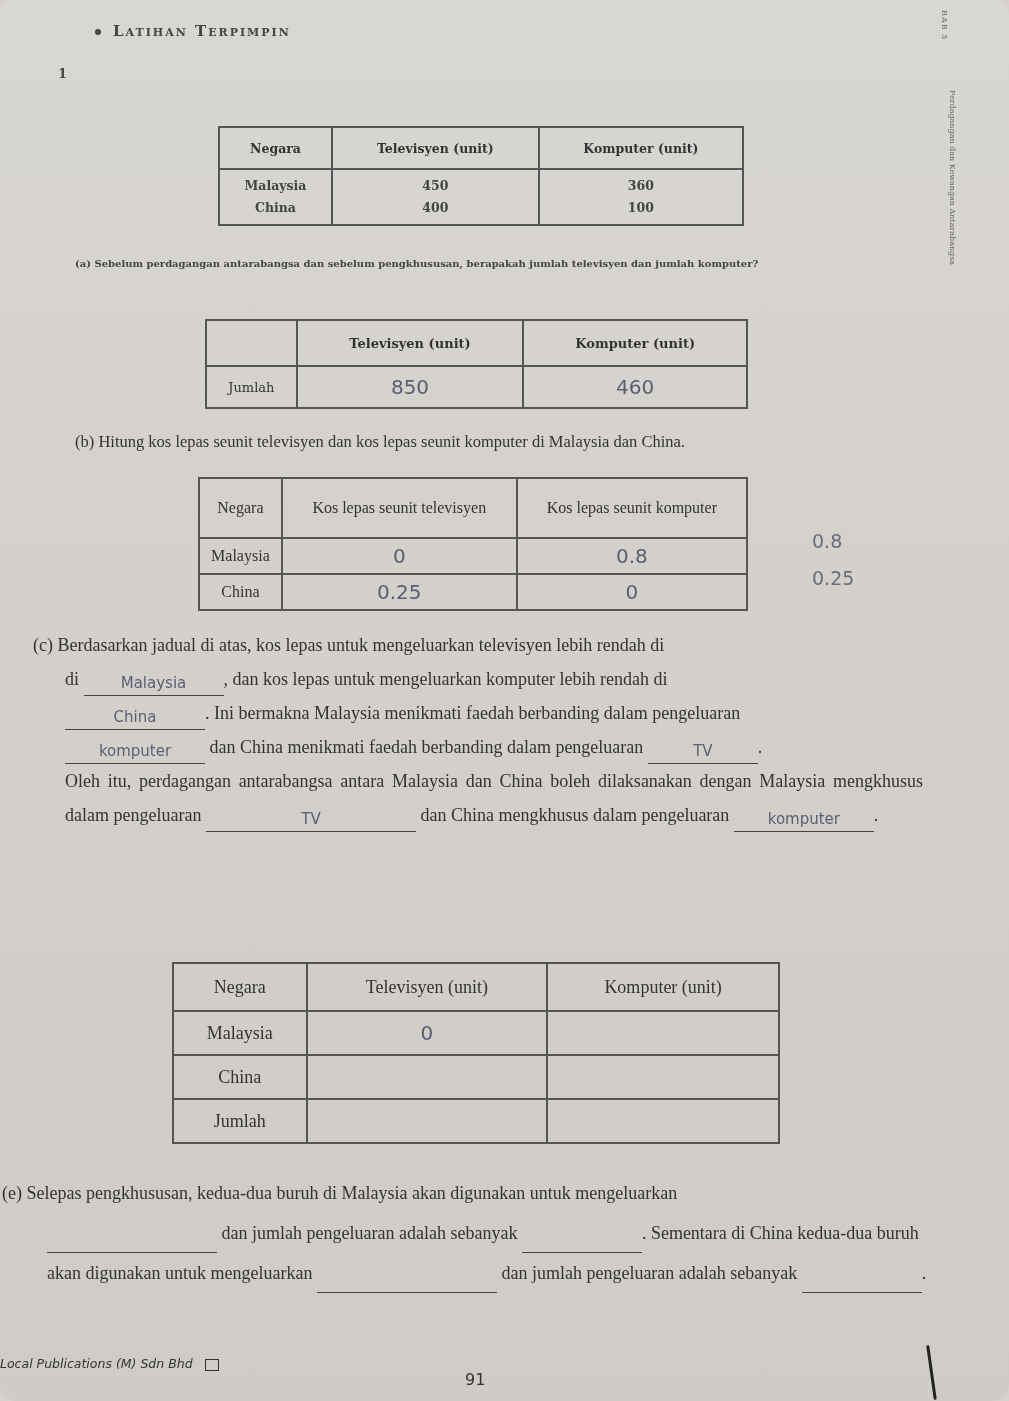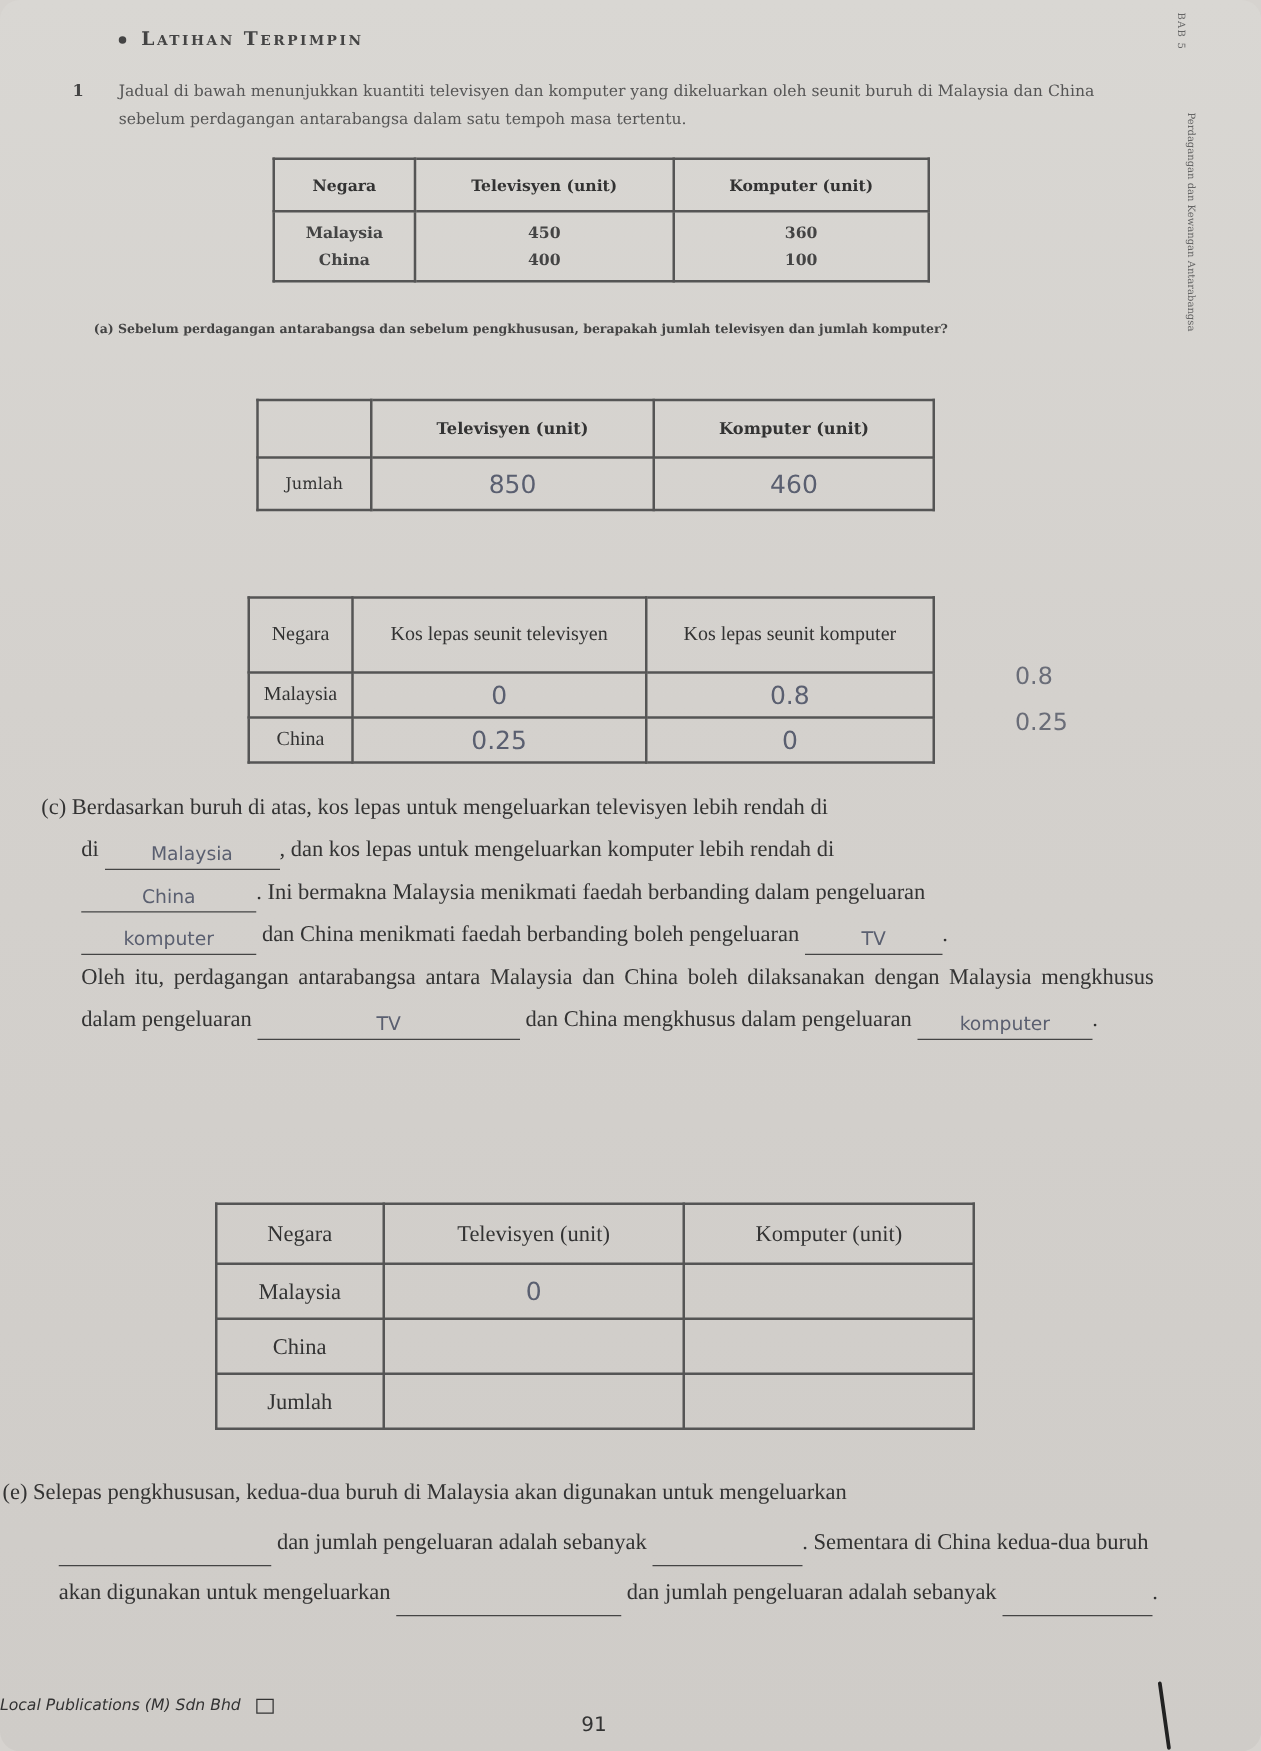--- a/index.html
+++ b/index.html
@@ -44,21 +44,20 @@
 <div class="page">
 
   <div class="abs spine">BAB 5</div>
   <div class="abs spine2">Perdagangan dan Kewangan Antarabangsa</div>
 
   <div class="abs heading">
     <span class="bullet"></span><span>Latihan Terpimpin</span>
   </div>
 
   <div class="abs qnum">1</div>
-  <div class="abs intro">Jadual di bawah menunjukkan kuantiti televisyen dan komputer yang dikeluarkan oleh seunit buruh di Malaysia dan China sebelum perdagangan antarabangsa dalam satu tempoh masa tertentu.</div>
 
   <table class="t1">
     <tbody>
         <tr>
       <th>Negara</th>
       <th>Televisyen (unit)</th>
       <th>Komputer (unit)</th>
     </tr>
     <tr>
       <td>
@@ -90,20 +89,24 @@
       <th>Komputer (unit)</th>
     </tr>
     <tr>
       <td>Jumlah</td>
       <td class="hand">850</td>
       <td class="hand">460</td>
     </tr>
   </tbody>
     </table>
 
+  <div class="abs para qb" style="left:75px;top:425px;font-size:16.5px;">
+    <span>(b)</span>
+    <span>Hitung kos lepas seunit televisyen dan kos lepas seunit komputer di Malaysia dan China.</span>
+  </div>
 
   <table class="t3">
     <tbody>
         <tr>
       <th>Negara</th>
       <th>Kos lepas seunit televisyen</th>
       <th>Kos lepas seunit komputer</th>
     </tr>
     <tr>
       <td>Malaysia</td>
@@ -115,26 +118,26 @@
       <td class="hand">0.25</td>
       <td class="hand">0</td>
     </tr>
   </tbody>
     </table>
   <div class="abs side" style="left:812px;top:530px;">0.8</div>
   <div class="abs side" style="left:812px;top:567px;">0.25</div>
 
   <div class="abs para" style="left:33px;top:628px;width:890px;text-align:justify;">
     <span>(c)</span>
-    <span>Berdasarkan buruh di atas, kos lepas untuk mengeluarkan televisyen lebih rendah di</span>
+    <span>Berdasarkan jadual di atas, kos lepas untuk mengeluarkan televisyen lebih rendah di</span>
     <div style="padding-left:32px;">
       di <span class="blank" style="width:140px;"><span class="hw">Malaysia</span></span><span>, dan kos lepas untuk mengeluarkan komputer lebih rendah di</span><br>
       <span class="blank" style="width:140px;"><span class="hw">China</span></span><span>. Ini bermakna Malaysia menikmati faedah berbanding dalam pengeluaran</span><br>
       <span class="blank" style="width:140px;"><span class="hw">komputer</span></span>
-      <span>dan China menikmati faedah berbanding boleh pengeluaran</span>
+      <span>dan China menikmati faedah berbanding dalam pengeluaran</span>
       <span class="blank" style="width:110px;"><span class="hw">TV</span></span>.<br>
       <span>Oleh itu, perdagangan antarabangsa antara Malaysia dan China boleh dilaksanakan dengan Malaysia mengkhusus dalam pengeluaran</span>
       <span class="blank" style="width:210px;"><span class="hw">TV</span></span>
       <span>dan China mengkhusus dalam pengeluaran</span>
       <span class="blank" style="width:140px;"><span class="hw">komputer</span></span>.
     </div>
   </div>
 
 
   <table class="t4">

